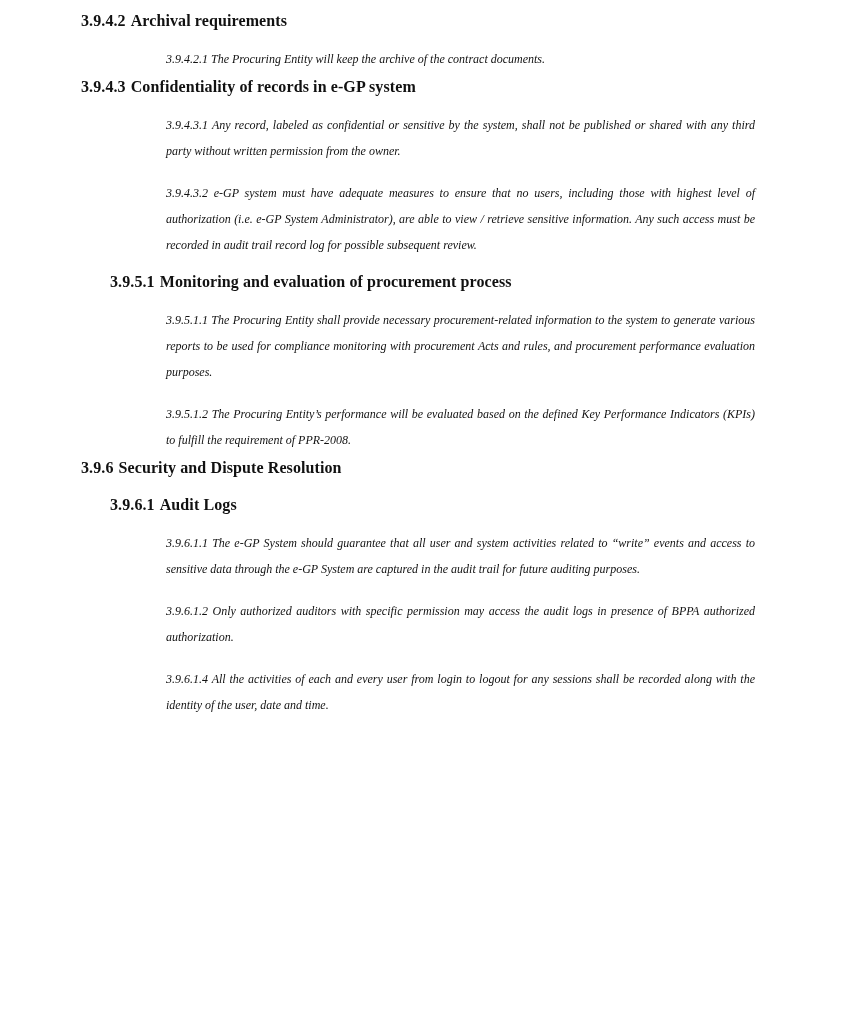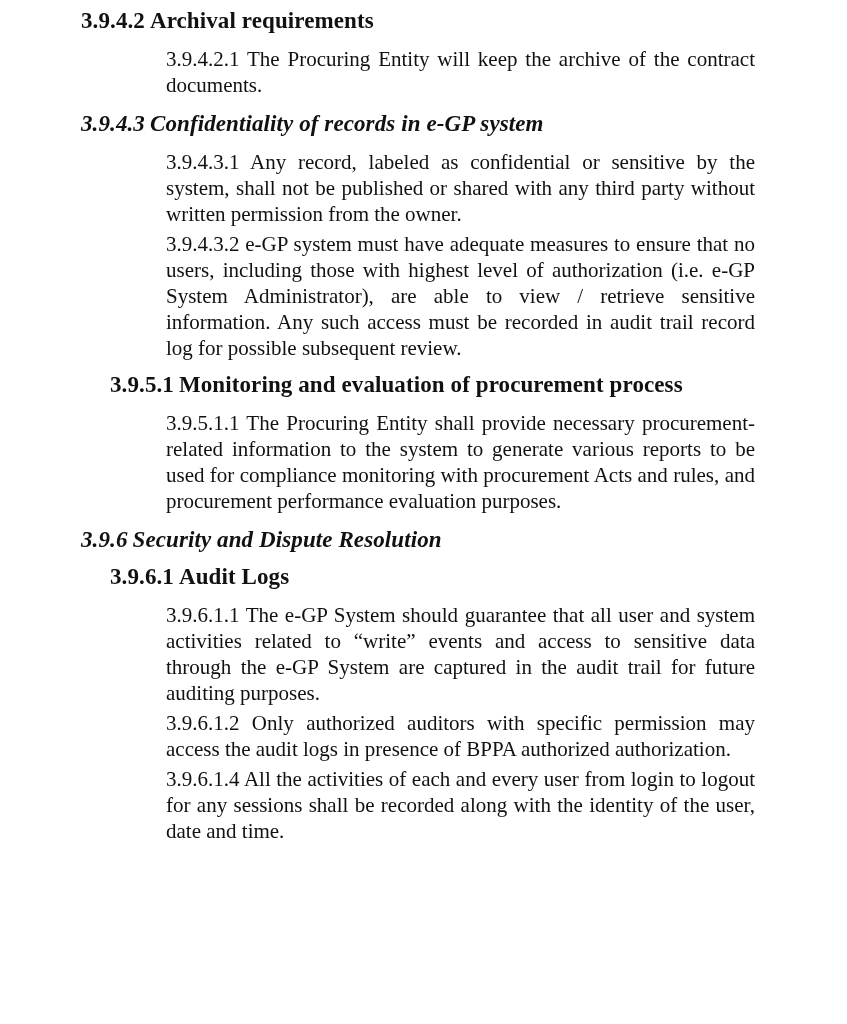--- a/index.html
+++ b/index.html
@@ -25,53 +25,54 @@
     padding: 8px 92px 0 81px;
   }
 
   .doc-body {
     width: 674px;
   }
 
   
   .heading {
     font-weight: bold;
-    font-size: 23px;
+    font-size: 16px;
     line-height: 26px;
     margin: 0;
     padding: 0;
     text-align: left;
     white-space: nowrap;
     letter-spacing: 0.1px;
   }
 
   .heading .h-num {
     margin-right: 5px;
   }
 
   
   .para {
-    font-size: 21px;
+    font-size: 12px;
     line-height: 26px;
     margin: 0;
     padding: 0;
     margin-left: 85px;
     text-align: justify;
     text-justify: inter-word;
     hyphens: none;
+    font-style: italic;
   }
 
   .para .p-num {
     white-space: nowrap;
   }
 
   
-  .sp-heading-after-para { margin-top: 13px; font-style: italic; }
+  .sp-heading-after-para { margin-top: 2px; }
   .sp-para-after-heading { margin-top: 12px; }
-  .sp-para-after-para    { margin-top: 4px; }
+  .sp-para-after-para    { margin-top: 16px; }
   .sp-heading-after-heading { margin-top: 11px; margin-left: 29px; }
 </style>
 </head>
 <body>
 
 <div class="page">
   <div class="doc-body">
 
     <h2 class="heading">
       <span class="h-num">3.9.4.2</span><span>Archival requirements</span>
@@ -99,20 +100,24 @@
 
     <h2 class="heading sp-heading-after-heading">
       <span class="h-num">3.9.5.1</span><span>Monitoring and evaluation of procurement process</span>
     </h2>
 
     <p class="para sp-para-after-heading">
       <span class="p-num">3.9.5.1.1</span>
       <span>The Procuring Entity shall provide necessary procurement-related information to the system to generate various reports to be used for compliance monitoring with procurement Acts and rules, and procurement performance evaluation purposes.</span>
     </p>
 
+    <p class="para sp-para-after-para">
+      <span class="p-num">3.9.5.1.2</span>
+      <span>The Procuring Entity’s performance will be evaluated based on the defined Key Performance Indicators (KPIs) to fulfill the requirement of PPR-2008.</span>
+    </p>
 
     <h2 class="heading sp-heading-after-para">
       <span class="h-num">3.9.6</span><span>Security and Dispute Resolution</span>
     </h2>
 
     <h2 class="heading sp-heading-after-heading">
       <span class="h-num">3.9.6.1</span><span>Audit Logs</span>
     </h2>
 
     <p class="para sp-para-after-heading">

